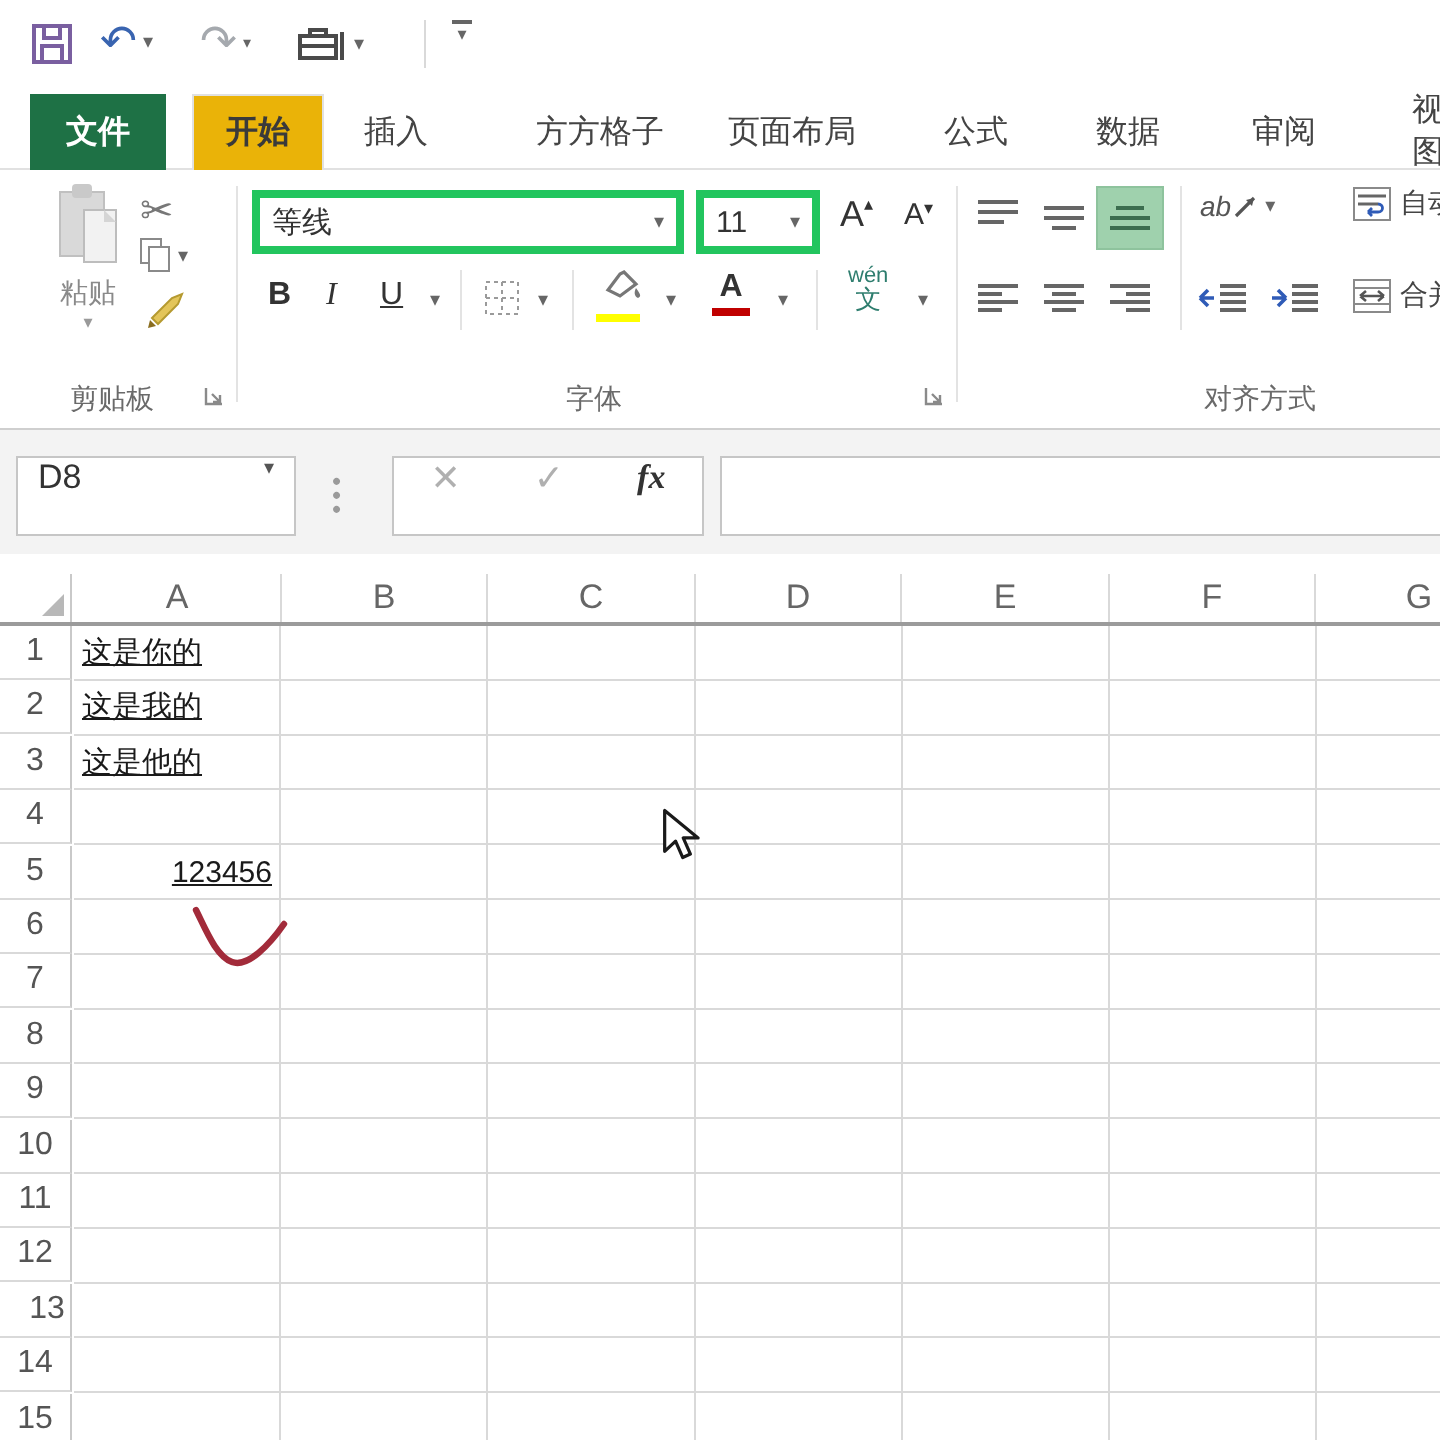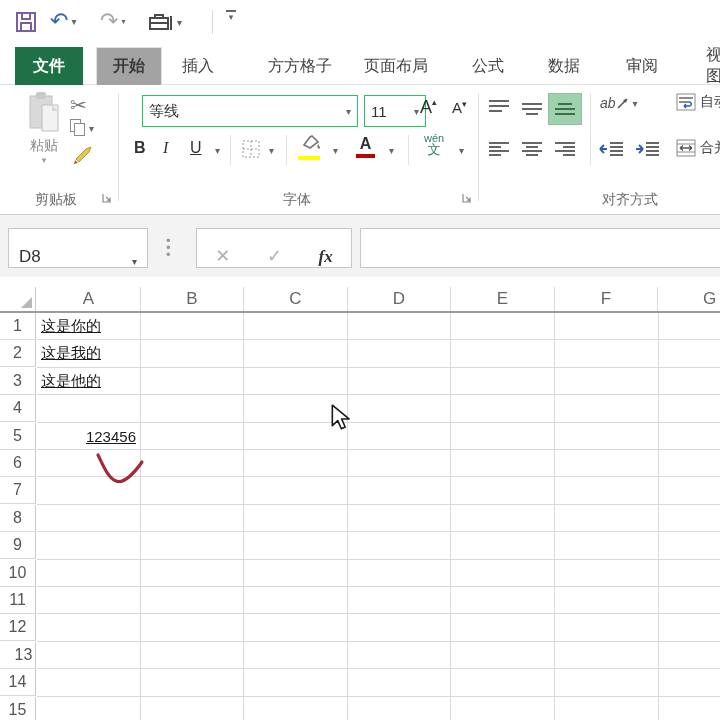--- a/index.html
+++ b/index.html
@@ -10,35 +10,35 @@
   #qat { position:absolute; left:0; top:0; width:720px; height:44px; background:#fff; }
   .qat-btn { position:absolute; top:10px; display:flex; align-items:center; cursor:default; }
   .dd { font-size:10px; color:#666; margin-left:3px; }
   .qat-sep { position:absolute; left:212px; top:10px; width:1px; height:24px; background:#d9d9d9; }
   
   #tabrow { position:absolute; left:0; top:44px; width:720px; height:41px; background:#fff; border-bottom:1px solid #e1e1e1; }
   #file-tab { position:absolute; left:15px; top:3px; width:68px; height:38px; background:#1e7145;
     color:#fff; font-size:16px; font-weight:bold; display:flex; align-items:center; justify-content:center; }
   .tab { position:absolute; top:3px; height:38px; display:flex; align-items:center; justify-content:center;
     font-size:16px; color:#444; padding:0 10px; }
-  .tab.active { background:#a3a3a3; border:1px solid #e1e1e1; border-bottom:none; color:#1e7145; font-weight:bold; }
+  .tab.active { background:#eab308; border:1px solid #e1e1e1; border-bottom:none; color:#1e7145; font-weight:bold; }
   
   #ribbon { position:absolute; left:0; top:85px; width:720px; height:130px; background:#fff; border-bottom:1px solid #cfcfcf; }
   .vsep { position:absolute; top:8px; height:108px; width:1px; background:#e3e3e3; }
   .group-label { position:absolute; top:106px; font-size:14px; color:#6a6a6a; text-align:center; }
   .launcher { position:absolute; top:108px; width:10px; height:10px; }
-  .combo { position:absolute; border:1px solid #22c55e; background:#fff; display:flex; align-items:center;
-    font-size:15px; color:#333; padding:0 6px;margin-left:16px; }
+  .combo { position:absolute; border:4px solid #22c55e; background:#fff; display:flex; align-items:center;
+    font-size:15px; color:#333; padding:0 6px; }
   .combo .dd { margin-left:auto; }
   .fmt-letter { font-size:16px; color:#333; }
   .hl-green { background:#9fd1ad; border:1px solid #8ec39d; }
   .bar-under { display:block; height:4px; width:17px; margin-top:1px; }
   
   #fbar { position:absolute; left:0; top:215px; width:720px; height:62px; background:#f3f3f3; }
-  .fbox { position:absolute; top:13px; height:40px; background:#fff; border:1px solid #c6c6c6; display:flex; align-items:flex-end; }
+  .fbox { position:absolute; top:13px; height:40px; background:#fff; border:1px solid #c6c6c6; display:flex; align-items:flex-start; }
   
   #grid { position:absolute; left:0; top:287px; width:720px; height:433px; background:#fff; }
   #colheads { position:absolute; left:0; top:0; width:720px; height:26px; border-bottom:2px solid #9b9b9b; }
   .colhead { position:absolute; top:0; height:24px; display:flex; align-items:center; justify-content:center;
     font-size:17px; color:#666; border-right:1px solid #d9d9d9; }
   .rowhead { position:absolute; left:0; width:36px; display:flex; align-items:center; justify-content:center;
     font-size:16px; color:#555; border-right:1px solid #c9c9c9; border-bottom:1px solid #d9d9d9; }
   #cells { position:absolute; left:37px; top:26px; width:683px; height:407px;
     background-image:
       repeating-linear-gradient(to right, transparent 0, transparent 102.6px, #d9d9d9 102.6px, #d9d9d9 103.6px),

